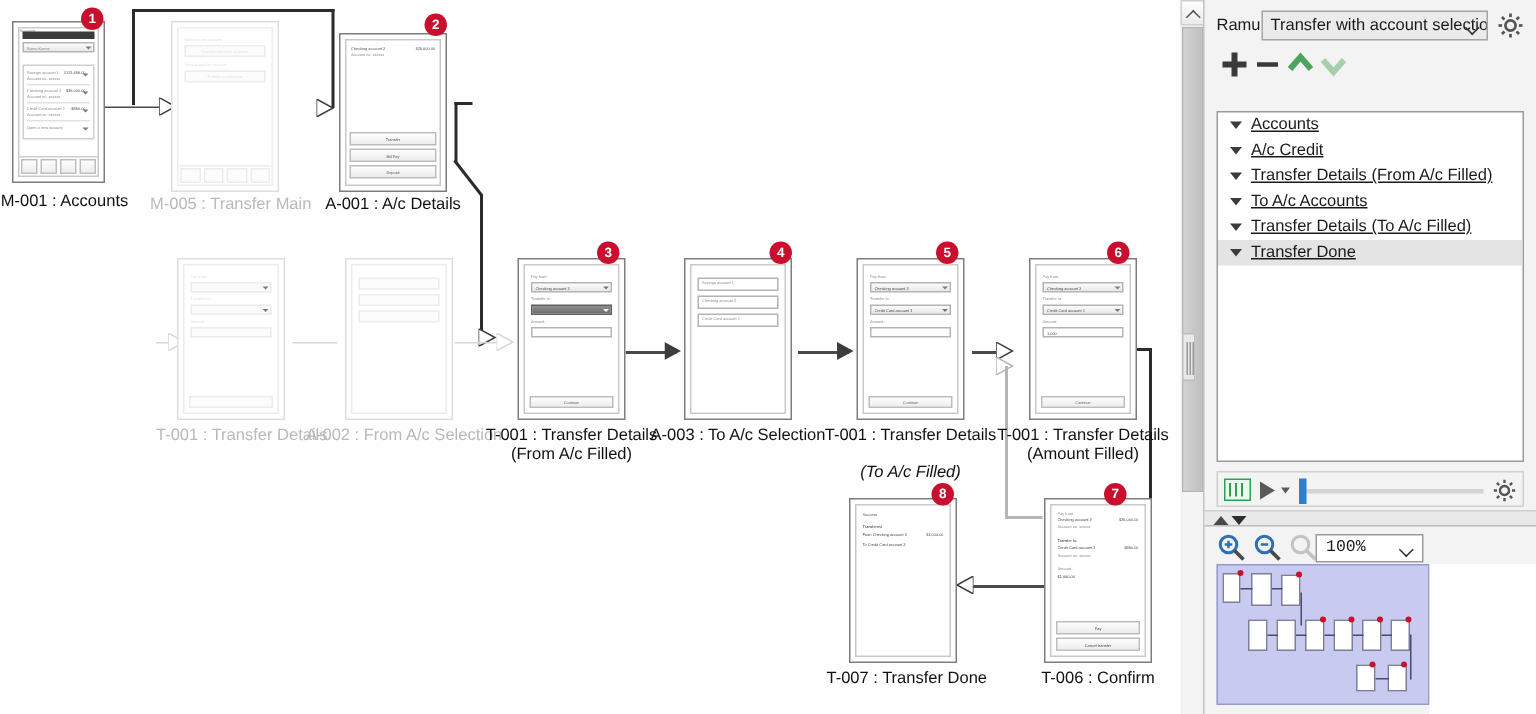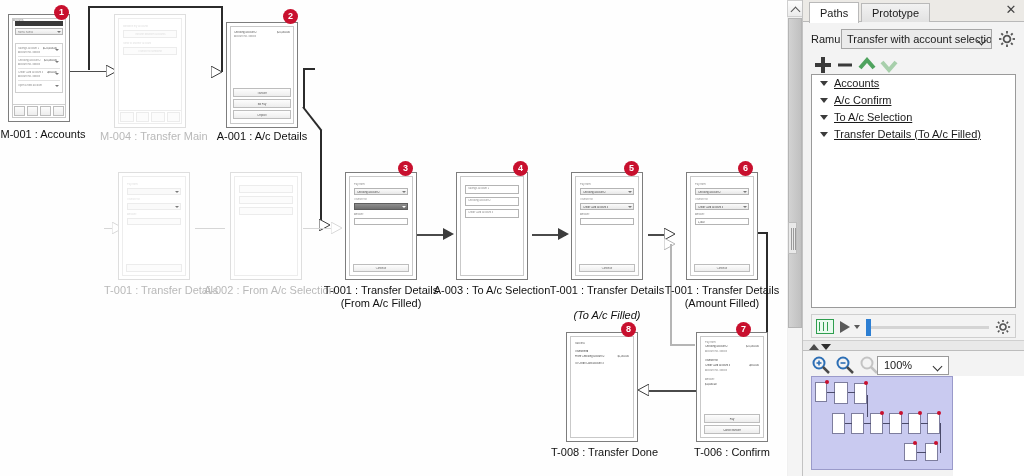--- a/index.html
+++ b/index.html
@@ -134,21 +134,21 @@
   .collapse-row { position:absolute; left:0; top:340px; width:222px; height:11px;
                   background:#e9e9e9; border-top:1px solid #d0d0d0;
                   border-bottom:1px solid #bdbdbd; }
   .collapse-row .u { position:absolute; left:6px; top:3px; width:0;height:0;
         border-left:5px solid transparent;border-right:5px solid transparent;
         border-bottom:6px solid #4a4a4a; }
   .collapse-row .d { position:absolute; left:18px; top:3px; width:0;height:0;
         border-left:5px solid transparent;border-right:5px solid transparent;
         border-top:6px solid #2e2e2e; }
 
-  .zoom-row { position:absolute; left:0; top:352px; width:222px; height:26px; }
+  .zoom-row { position:absolute; left:0; top:352px; width:222px; height:26px;font-family:Liberation Mono, monospace; }
   .zi { position:absolute; top:3px; width:20px; height:20px; }
   .zoom-sel { position:absolute; left:74px; top:4px; width:72px; height:19px;
               background:#fff; border:1px solid #9a9a9a; font-size:11px;
               line-height:17px; padding-left:6px; }
   .zoom-sel .sel-caret { right:7px; top:6px; }
 
   .minimap { position:absolute; left:8px; top:376px; width:142px; height:94px;
              background:#c9caf0; border:1px solid #9a9aca; overflow:hidden; }
   .mm-rect { position:absolute; background:#fff; border:1px solid #7d7d9d; }
   .mm-badge { position:absolute; width:4px; height:4px; border-radius:50%;
@@ -298,21 +298,21 @@
         <div class="lbl" style="position:absolute;left:0;right:0;top:2px;text-align:center;">Transfer to someone</div>
       </div>
       <div class="wf tabbar" style="left:0;bottom:0;right:0;height:13px;display:flex;border-top-color:#ededed;">
         <div class="btn" style="flex:1;margin:1px;"></div>
         <div class="btn" style="flex:1;margin:1px;"></div>
         <div class="btn" style="flex:1;margin:1px;"></div>
         <div class="btn" style="flex:1;margin:1px;"></div>
       </div>
     </div>
   </div>
-  <div class="caption dim" style="left:100px;top:130px;width:100px;">M-004 : Transfer Main</div>
+  <div class="caption dim" style="left:100px;top:130px;width:100px;">M-005 : Transfer Main</div>
 
   <div class="screen" style="left:226px;top:22px;width:72px;height:106px;">
     <div class="screen-inner">
       <div class="wf" style="left:3px;top:4px;right:3px;height:10px;">
         <div class="lbl" style="position:absolute;left:0;top:0;color:#555;">Checking account 2</div>
         <div class="val" style="position:absolute;right:0;top:0;">$25,000.00</div>
         <div class="lbl" style="position:absolute;left:0;top:4px;">Account no. xxxxxx</div>
       </div>
       <div class="wf btn" style="left:2px;bottom:26px;right:2px;height:9px;">
         <div class="lbl" style="position:absolute;left:0;right:0;top:2.5px;text-align:center;color:#555;">Transfer</div>
@@ -466,40 +466,35 @@
   <div class="screen" style="left:566px;top:332px;width:72px;height:110px;">
     <div class="screen-inner">
       <div class="lbl" style="position:absolute;left:4px;top:5px;color:#555;">Success</div>
       <div class="lbl" style="position:absolute;left:4px;top:13px;color:#333;">Transferred</div>
       <div class="lbl" style="position:absolute;left:4px;top:18px;color:#444;">From Checking account 2</div>
       <div class="val" style="position:absolute;right:4px;top:18px;">$1,000.00</div>
       <div class="lbl" style="position:absolute;left:4px;top:25px;color:#444;">To Credit Card account 3</div>
     </div>
   </div>
   <div class="badge" style="left:621px;top:322px;">8</div>
-  <div class="caption" style="left:551px;top:446px;width:102px;">T-008 : Transfer Done</div>
+  <div class="caption" style="left:551px;top:446px;width:102px;">T-007 : Transfer Done</div>
 
 </div>
 
 <div id="vstrip">
   <div class="sb-up"></div>
   <div class="sb-thumb"></div>
   <div class="sb-track"></div>
 </div>
 <div id="grip">
     <i></i>
   </div>
 
 <div id="panel">
 
-  <div class="tabstrip">
-    <div class="tab active" style="left:6px;">Paths</div>
-    <div class="tab" style="left:58px;">Prototype</div>
-    <div class="close-x">✕</div>
-  </div>
 
   <div class="path-row">
     <div class="path-label">Ramu:</div>
     <div class="path-select">
       <span>Transfer with account selection</span>
       <span class="sel-caret"></span>
     </div>
     <div class="gear">
       <svg width="18" height="18" viewBox="0 0 18 18">
         <path d="M9 5.6A3.4 3.4 0 1 0 9 12.4 3.4 3.4 0 1 0 9 5.6z" fill="none" stroke="#555" stroke-width="1.8"></path>
@@ -536,23 +531,25 @@
     </div>
     <div class="tool" style="left:66px;">
       <svg width="20" height="20">
           <polyline points="3,7 10,15 17,7" fill="none" stroke="#a7cfab" stroke-width="4" stroke-linejoin="miter"></polyline>
         </svg>
     </div>
   </div>
 
   <div class="list">
     <div class="li"><i class="tri"></i><span class="t">Accounts</span></div>
-    <div class="li"><i class="tri"></i><span class="t">A/c Confirm</span></div>
-    <div class="li"><i class="tri"></i><span class="t">To A/c Selection</span></div>
+    <div class="li"><i class="tri"></i><span class="t">A/c Credit</span></div>
+    <div class="li"><i class="tri"></i><span class="t">Transfer Details (From A/c Filled)</span></div>
+    <div class="li"><i class="tri"></i><span class="t">To A/c Accounts</span></div>
     <div class="li"><i class="tri"></i><span class="t">Transfer Details (To A/c Filled)</span></div>
+    <div class="li sel"><i class="tri"></i><span class="t">Transfer Done</span></div>
   </div>
 
   <div class="play-row">
     <div class="film">
         <i></i>
       </div>
     <div class="play-tri"></div>
     <div class="play-dd"></div>
     <div class="slider-h"></div>
     <div class="slider-k"></div>

